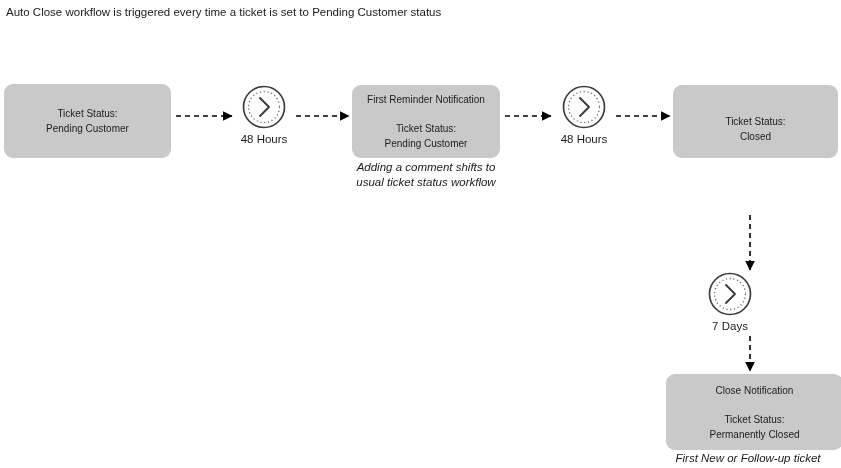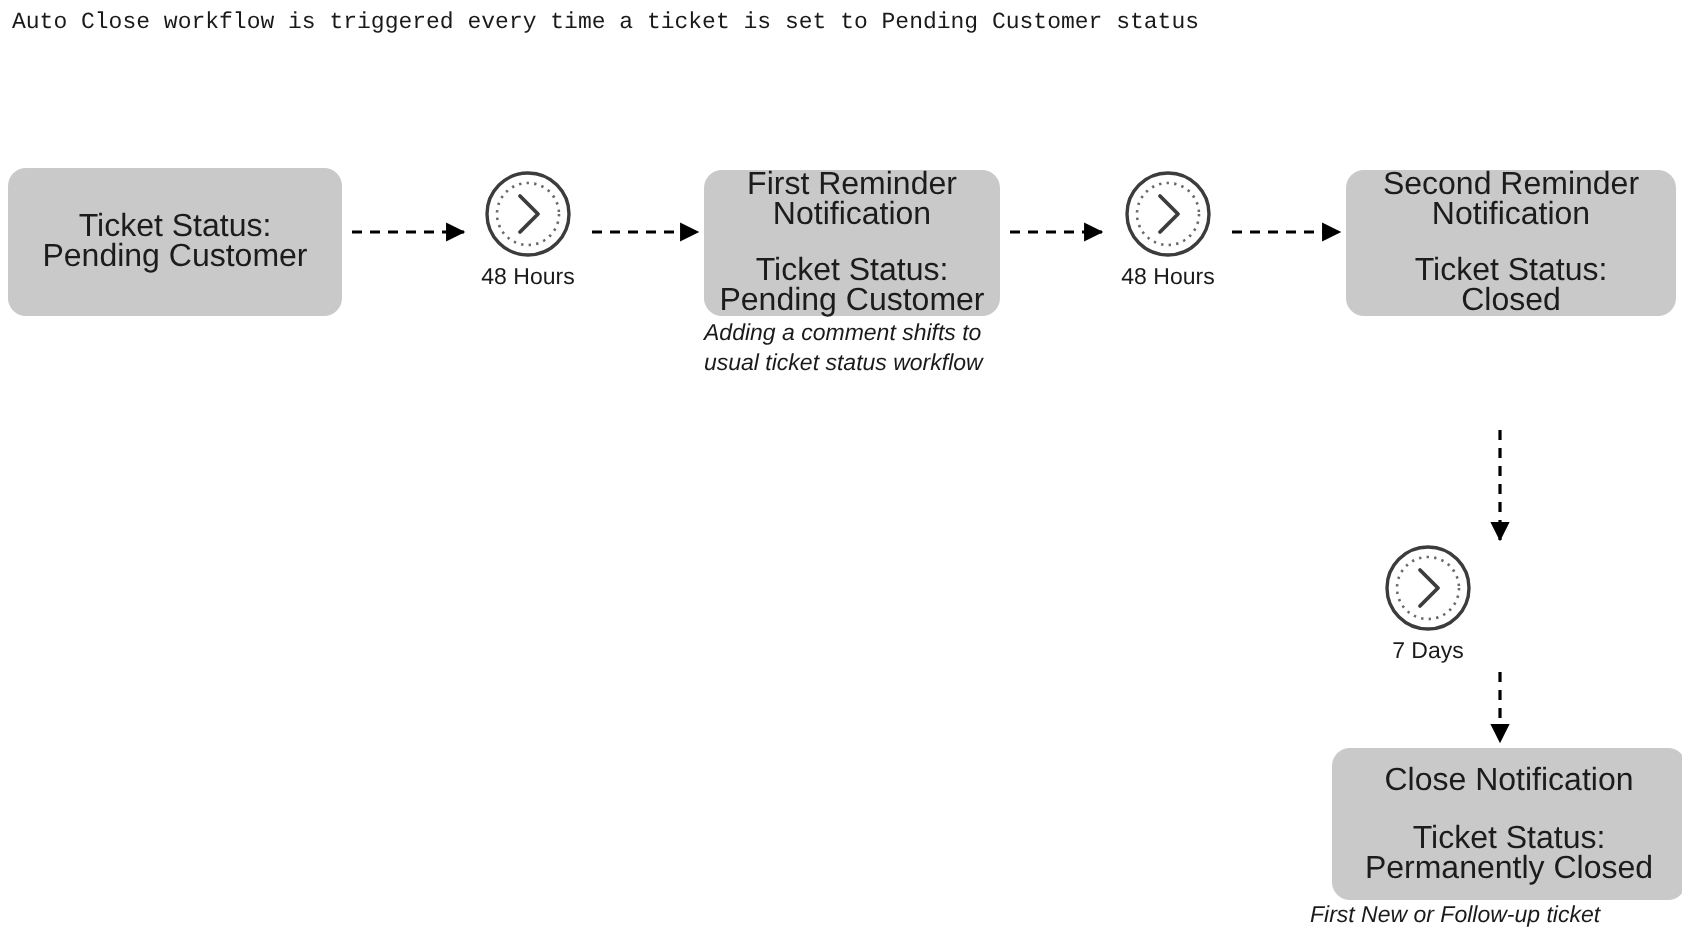--- a/index.html
+++ b/index.html
@@ -22,51 +22,51 @@
     height: 468px;
   }
   .headline {
     position: absolute;
     left: 6px;
     top: 5px;
     font-size: 11.5px;
     line-height: 14px;
     color: #1a1a1a;
     white-space: nowrap;
-    font-family: Liberation Mono, monospace;
   }
   .node {
     position: absolute;
     background: #c9c9c9;
     border-radius: 9px;
     box-sizing: border-box;
     display: flex;
     flex-direction: column;
     align-items: center;
     justify-content: center;
     text-align: center;
-    font-size: 16px;
+    font-size: 10px;
     line-height: 15px;
     color: #1c1c1c;
   }
   .node .title {
     display: block;
   }
   .node .gap {
     height: 14px;
   }
   .node .status {
     display: block;
     white-space: pre-line;
   }
   .caption {
     position: absolute;
     font-style: italic;
     font-size: 11.5px;
     line-height: 15px;
+    text-align: center;
     color: #1a1a1a;
     white-space: pre-line;
   }
   .timer {
     position: absolute;
     display: flex;
     flex-direction: column;
     align-items: center;
   }
   .timer .label {
@@ -133,27 +133,26 @@
   <div class="timer" style="left:558px; top:84px; width:52px;">
     <svg width="46" height="46" viewBox="0 0 46 46" xmlns="http://www.w3.org/2000/svg">
       <circle cx="23" cy="23" r="20.5" fill="#ffffff" stroke="#3c3c3c" stroke-width="1.7"></circle>
       <circle cx="23" cy="23" r="15.5" fill="none" stroke="#6a6a6a" stroke-width="1.3" stroke-dasharray="1.2,2.6"></circle>
       <path d="M19 14 L28 23 L19 32" fill="none" stroke="#3c3c3c" stroke-width="1.9" stroke-linecap="round" stroke-linejoin="round"></path>
     </svg>
     <span class="label">48 Hours</span>
   </div>
 
   <div class="node" style="left:673px; top:85px; width:165px; height:73px;">
-    <span class="title">Second Reminder Notification</span>
     <span class="gap"></span>
     <span class="status">Ticket Status:
 Closed</span>
   </div>
 
-  <div class="timer" style="left:688px; top:271px; width:52px;">
+  <div class="timer" style="left:704px; top:271px; width:52px;">
     <svg width="46" height="46" viewBox="0 0 46 46" xmlns="http://www.w3.org/2000/svg">
       <circle cx="23" cy="23" r="20.5" fill="#ffffff" stroke="#3c3c3c" stroke-width="1.7"></circle>
       <circle cx="23" cy="23" r="15.5" fill="none" stroke="#6a6a6a" stroke-width="1.3" stroke-dasharray="1.2,2.6"></circle>
       <path d="M19 14 L28 23 L19 32" fill="none" stroke="#3c3c3c" stroke-width="1.9" stroke-linecap="round" stroke-linejoin="round"></path>
     </svg>
     <span class="label">7 Days</span>
   </div>
 
   <div class="node" style="left:666px; top:374px; width:177px; height:76px;">
     <span class="title">Close Notification</span>

